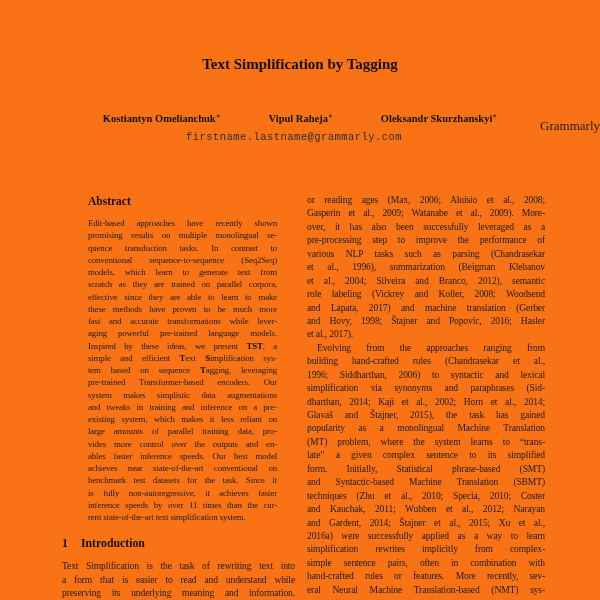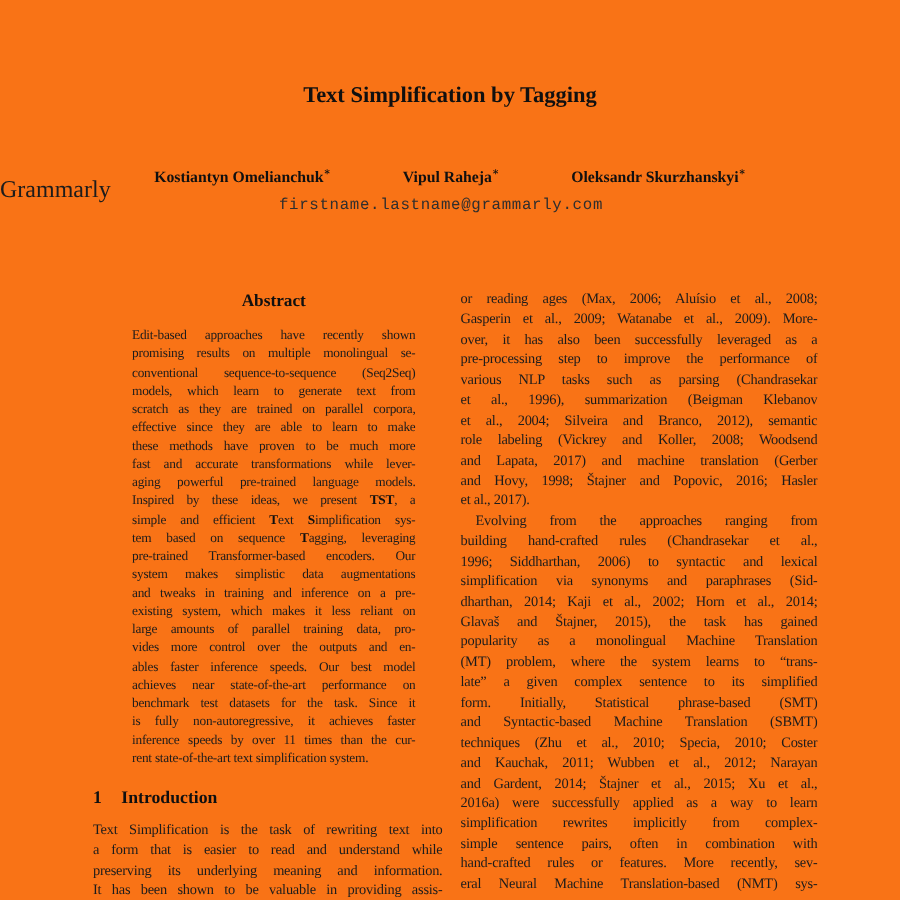--- a/index.html
+++ b/index.html
@@ -19,35 +19,35 @@
   }
   .authors {
     position: absolute; top: 113px; left: 0; width: 600px;
     display: flex; justify-content: center; gap: 48px;
     font-size: 10.5px; font-weight: 700; color: #101010;
     white-space: nowrap;
   }
   .author sup { font-size: 7px; line-height: 0; }
   .affiliation {
     position: absolute; top: 118px; left: 0; width: 600px;
-    text-align: left; font-size: 16px; color: #1c1c1c;
+    text-align: right; font-size: 13px; color: #1c1c1c;
   }
   .email {
     position: absolute; top: 131px; left: 0; width: 588px;
     text-align: center;
     font-family: "Liberation Mono", "DejaVu Sans Mono", monospace;
     font-size: 10.5px; letter-spacing: 0.45px; color: #2e2e2e;
   }
 
   .col-left  { position: absolute; left: 62px;  top: 194px; width: 233px; }
   .col-right { position: absolute; left: 307px; top: 193px; width: 238px; }
 
   .abstract-heading {
     width: 189px; margin-left: 26px;
-    text-align: center; font-size: 11.5px; font-weight: 700; color: #101010;
+    font-size: 11.5px; font-weight: 700; color: #101010;
     line-height: 14px;
   }
   .abstract-body {
     width: 189px; margin-left: 26px; margin-top: 9px;
     font-size: 8.9px; letter-spacing: -0.15px;
   }
   .abstract-body .line { line-height: 12.25px; height: 12.25px; }
 
   .body-text { font-size: 9.6px; letter-spacing: -0.15px; }
   .body-text .line { line-height: 13.45px; height: 13.45px; }
@@ -85,38 +85,39 @@
 
   <div class="affiliation">Grammarly</div>
 
   <div class="email">firstname.lastname@grammarly.com</div>
 
   <div class="col-left">
     <div class="abstract-heading">Abstract</div>
     <div class="abstract-body">
         <div class="line">Edit-based approaches have recently shown</div>
         <div class="line">promising results on multiple monolingual se-</div>
+        <div class="line">quence transduction tasks. In contrast to</div>
         <div class="line">conventional sequence-to-sequence (Seq2Seq)</div>
         <div class="line">models, which learn to generate text from</div>
         <div class="line">scratch as they are trained on parallel corpora,</div>
         <div class="line">effective since they are able to learn to make</div>
         <div class="line">these methods have proven to be much more</div>
         <div class="line">fast and accurate transformations while lever-</div>
         <div class="line">aging powerful pre-trained language models.</div>
         <div class="line">Inspired by these ideas, we present <b>TST</b>, a</div>
         <div class="line">simple and efficient <b>T</b>ext <b>S</b>implification sys-</div>
         <div class="line">tem based on sequence <b>T</b>agging, leveraging</div>
         <div class="line">pre-trained Transformer-based encoders. Our</div>
         <div class="line">system makes simplistic data augmentations</div>
         <div class="line">and tweaks in training and inference on a pre-</div>
         <div class="line">existing system, which makes it less reliant on</div>
         <div class="line">large amounts of parallel training data, pro-</div>
         <div class="line">vides more control over the outputs and en-</div>
         <div class="line">ables faster inference speeds. Our best model</div>
-        <div class="line">achieves near state-of-the-art performance on</div>
+        <div class="line">achieves near state-of-the-art conventional on</div>
         <div class="line">benchmark test datasets for the task. Since it</div>
         <div class="line">is fully non-autoregressive, it achieves faster</div>
         <div class="line">inference speeds by over 11 times than the cur-</div>
         <div class="line para-end">rent state-of-the-art text simplification system.</div>
       </div>
     <div class="section-heading">
       <span class="sec-num">1</span><span class="sec-title">Introduction</span>
     </div>
     <div class="body-text">
         <div class="line">Text Simplification is the task of rewriting text into</div>

